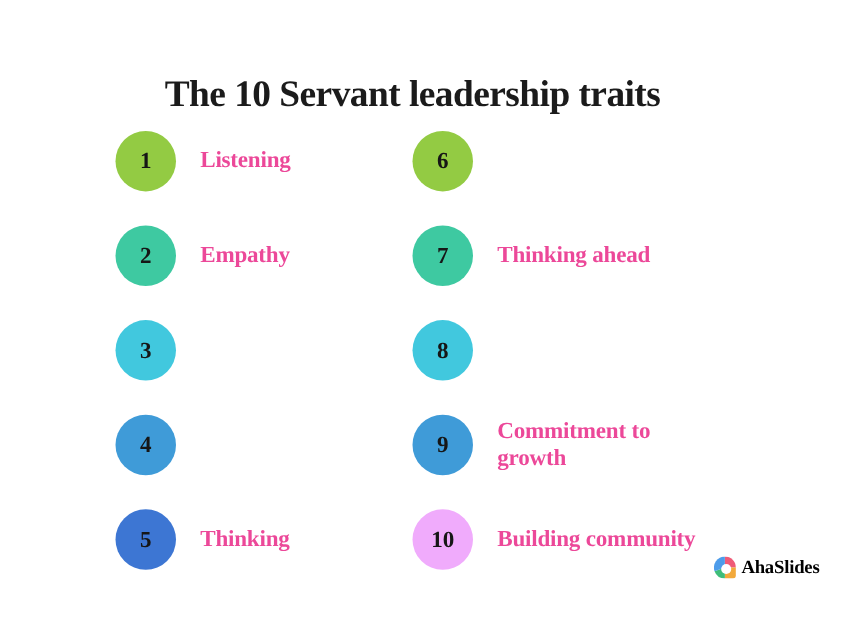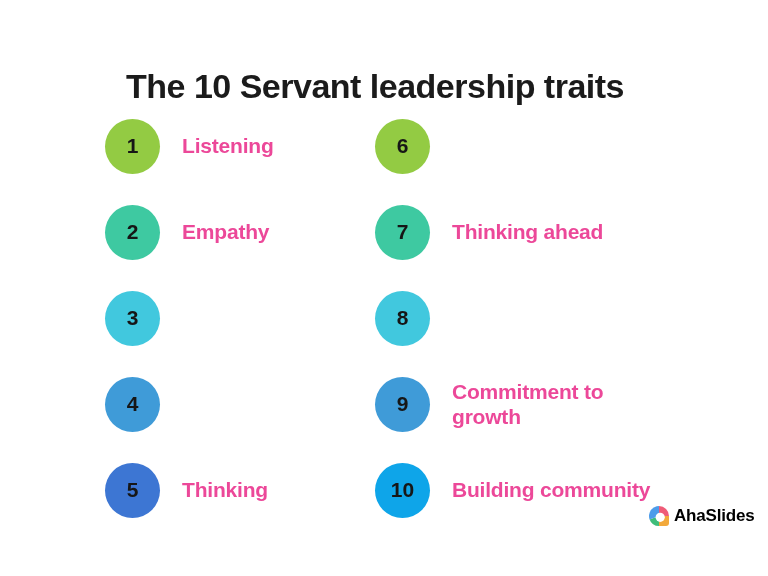--- a/index.html
+++ b/index.html
@@ -2,21 +2,21 @@
 <html><head>
 <meta charset="utf-8">
 <style>
   html, body { margin: 0; padding: 0; }
   .page {
     position: relative;
     width: 768px;
     height: 576px;
     background: #ffffff;
     overflow: hidden;
-    font-family: Liberation Sans, sans-serif;
+    font-family: Liberation Serif, serif;
   }
   .title {
     position: absolute;
     top: 44px;
     left: -9px;
     width: 768px;
     text-align: center;
     font-size: 34px;
     font-weight: bold;
     letter-spacing: -0.5px;
@@ -111,21 +111,21 @@
     </div>
     <div class="row">
       <div class="circle" style="background-color: rgb(65, 200, 222);">8</div>
     </div>
     <div class="row">
       <div class="circle" style="background-color: rgb(63, 155, 216);">9</div>
       <div class="label">Commitment to
 growth</div>
     </div>
     <div class="row">
-      <div class="circle" style="background-color: #0ea5e9;">10</div>
+      <div class="circle" style="background-color: #f0abfc;">10</div>
       <div class="label">Building community</div>
     </div>
   </div>
 
   <div class="brand">
     <svg class="brand-logo" viewBox="0 0 20 20" xmlns="http://www.w3.org/2000/svg">
       <path d="M10,10 L10,0 A10,10 0 0 1 20,10 Z" style="fill: rgb(239, 91, 119);"></path>
       <path d="M10,10 L20,10 L20,17 Q20,20 17,20 L10,20 Z" style="fill: rgb(242, 169, 59);"></path>
       <path d="M10,10 L10,20 A10,10 0 0 1 0.6,13.4 Z" style="fill: rgb(63, 189, 122);"></path>
       <path d="M10,10 L0.6,13.4 A10,10 0 0 1 10,0 Z" style="fill: rgb(77, 156, 234);"></path>

